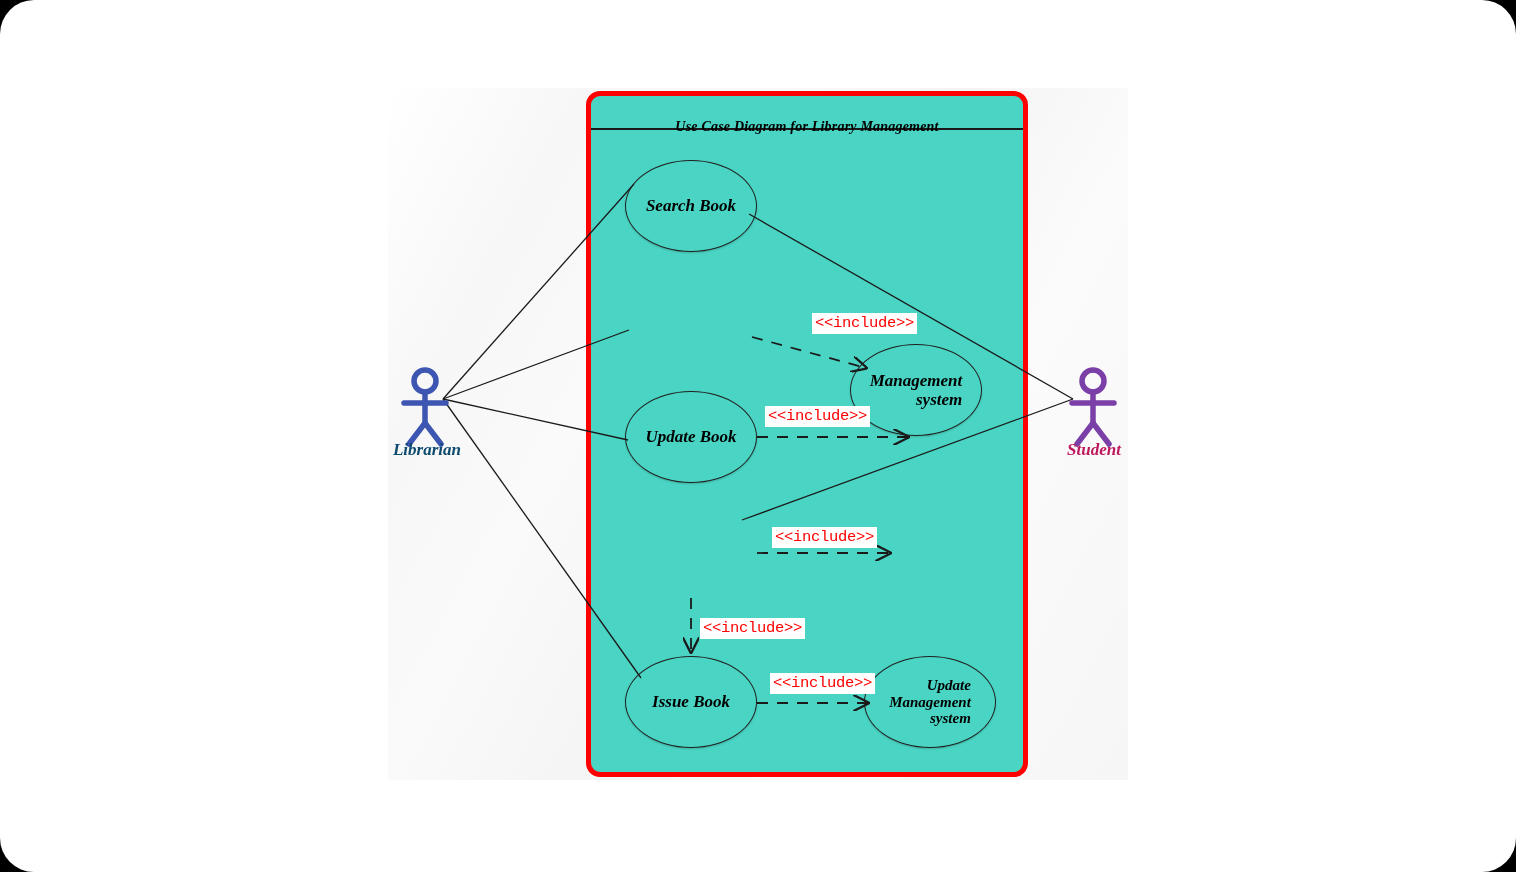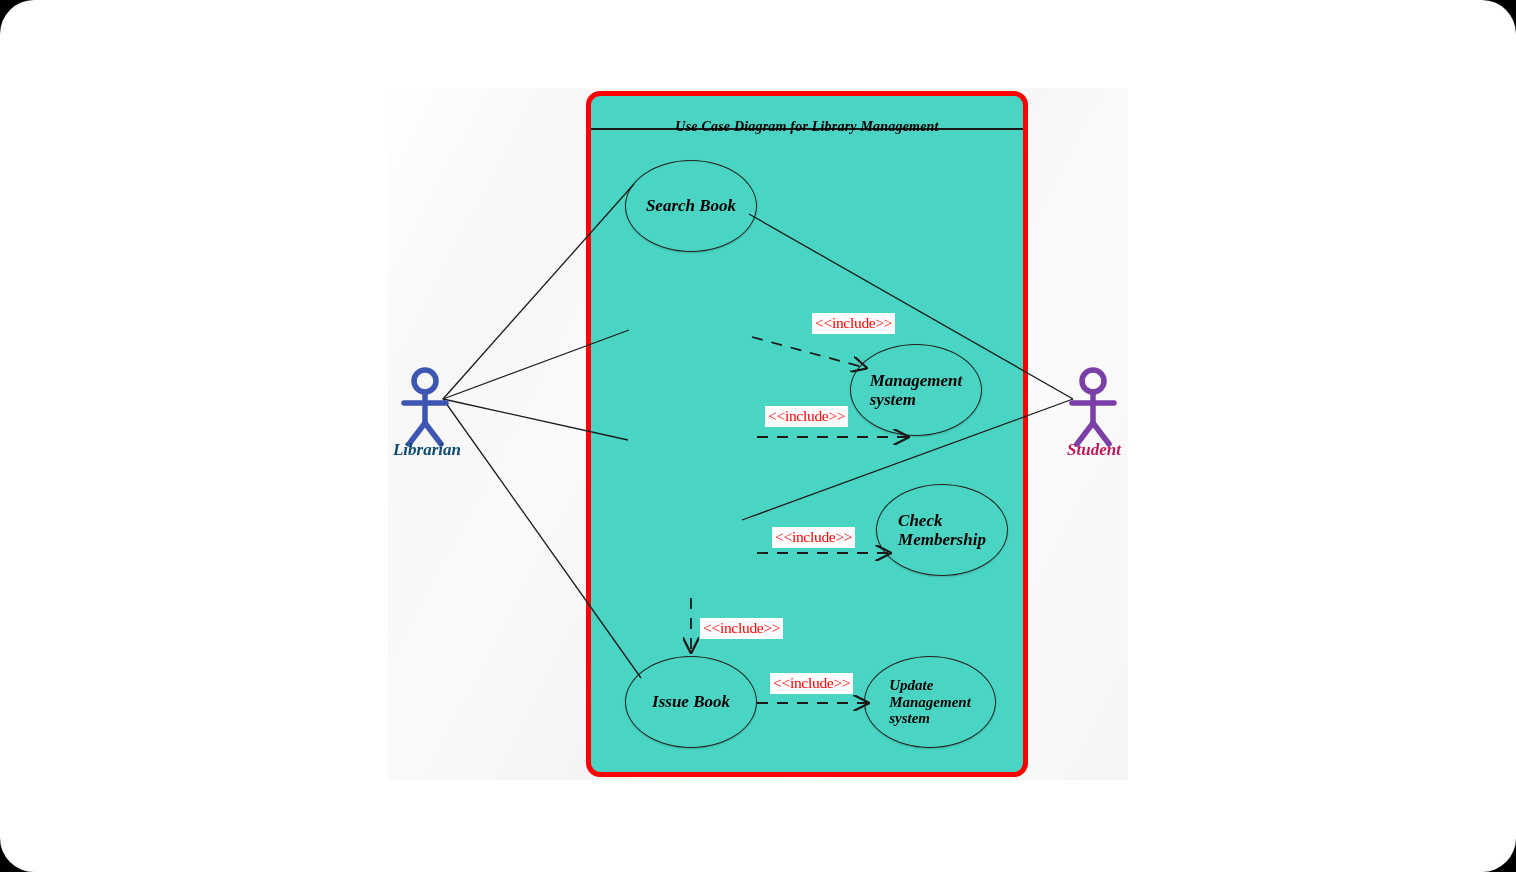--- a/index.html
+++ b/index.html
@@ -82,33 +82,33 @@
   
   .uc {
     position: absolute;
     box-sizing: border-box;
     border-radius: 50%;
     border: 1.6px solid #20201f;
     background: linear-gradient(to bottom, #fdd77f 0%, #fbc košice 0%, #fbc761 32%, #f7b233 66%, #efa313 100%);
     display: flex;
     align-items: center;
     justify-content: center;
-    text-align: left;
+    text-align: right;
     font-weight: bold;
     font-style: italic;
     font-size: 17px;
     color: #000000;
     line-height: 1.12;
     box-shadow: 0 1px 2px rgba(0,0,0,.18);
   }
   .inc-label {
     position: absolute;
     background: #ffffff;
     color: #ff0000;
-    font-family: Liberation Serif, serif;
+    font-family: Liberation Mono, monospace;
     font-size: 15.5px;
     letter-spacing: -0.3px;
     padding: 1px 3px 2px 3px;
     white-space: nowrap;
   }
   .actor-name {
     position: absolute;
     font-size: 17px;
     font-weight: bold;
     font-style: italic;
@@ -170,37 +170,35 @@
   </svg>
 
   <div class="actor-name" style="left:367px; top:440px; width:120px; color:#0c4a6e;">Librarian</div>
   <div class="actor-name" style="left:1034px; top:440px; width:120px; color:#be185d;">Student</div>
 
   <div class="uc" style="left:625px; top:160px; width:132px; height:92px;">
     <span>Search Book</span>
   </div>
 
 
+  <div class="uc" style="left:625px; top:391px; width:132px; height:92px;">
+    <span>Update Book</span>
+  </div>
 
 
   <div class="uc" style="left:625px; top:656px; width:132px; height:92px;">
     <span>Issue Book</span>
   </div>
 
   <div class="uc" style="left:850px; top:344px; width:132px; height:92px;">
     <span>
       <span>Management</span><br><span>system</span>
     </span>
   </div>
 
-  <div class="uc" style="left:876px; top:484px; width:132px; height:92px;">
-    <span>
-      <span>Check</span><br><span>Membership</span>
-    </span>
-  </div>
 
   <div class="uc" style="left:864px; top:656px; width:132px; height:92px; font-size:15px;">
     <span>
       <span>Update</span><br><span>Management</span><br><span>system</span>
     </span>
   </div>
 
   <div class="inc-label" style="left:812px; top:313px;">&lt;&lt;include&gt;&gt;</div>
   <div class="inc-label" style="left:765px; top:406px;">&lt;&lt;include&gt;&gt;</div>
   <div class="inc-label" style="left:772px; top:527px;">&lt;&lt;include&gt;&gt;</div>

